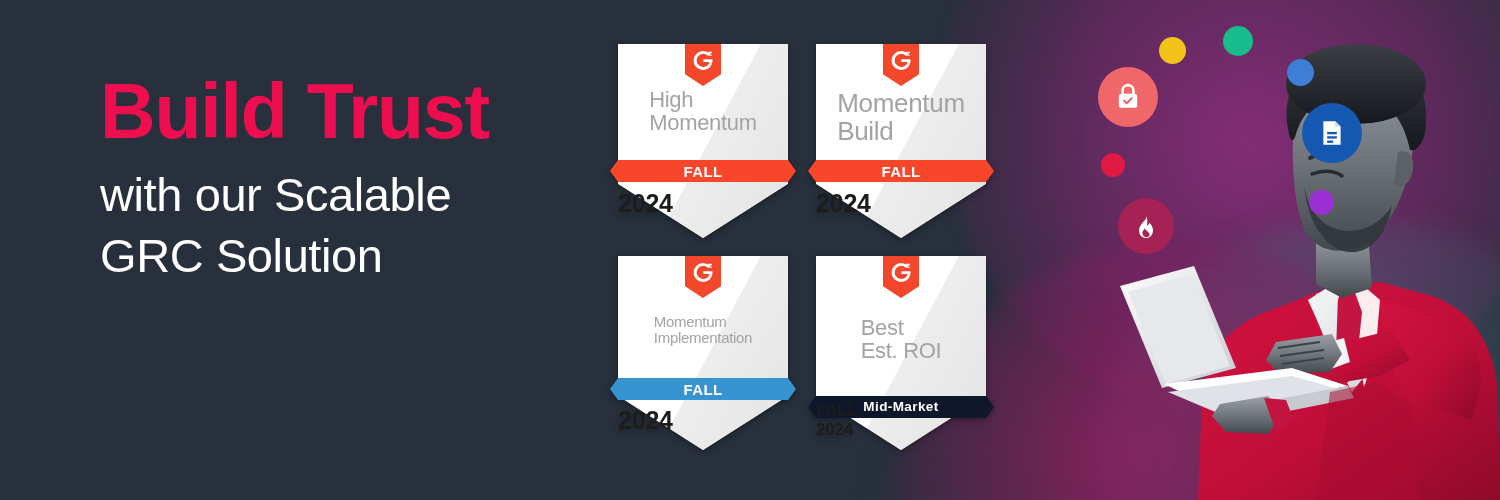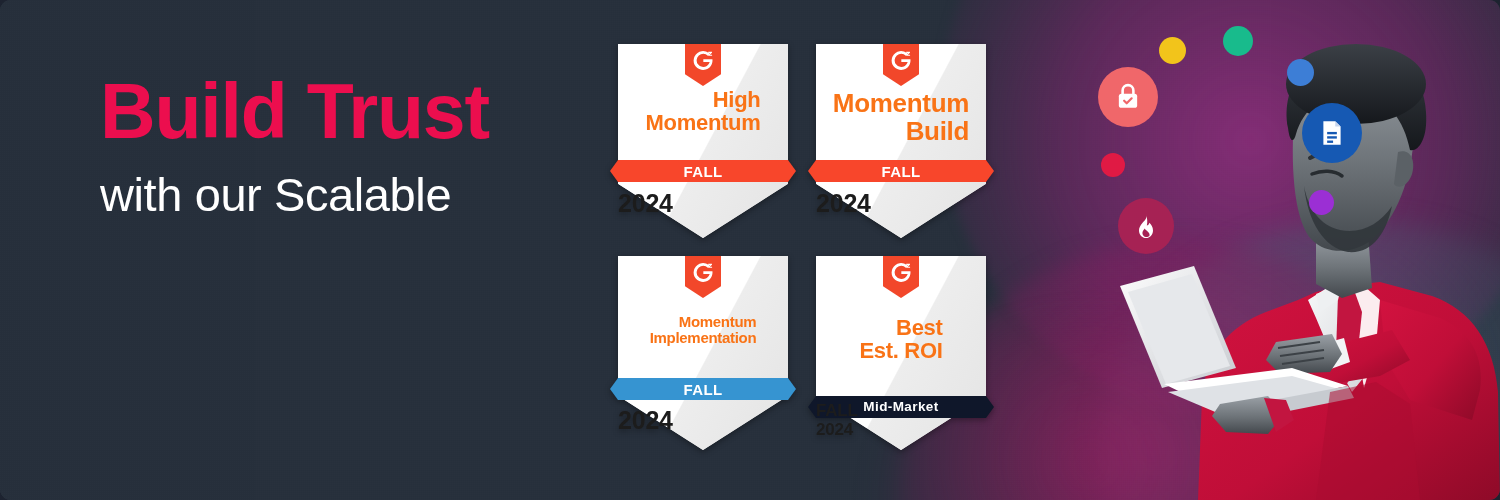--- a/index.html
+++ b/index.html
@@ -10,21 +10,20 @@
   }
   * { box-sizing: border-box; }
 
   .banner {
     position: relative;
     width: 1500px;
     height: 500px;
     overflow: hidden;
     background: #262f3b;
     font-family: "Liberation Sans", sans-serif;
-    border-radius: 11px;
     -webkit-font-smoothing: antialiased;
   }
 
   
   .bg-base {
     position: absolute;
     inset: 0;
     background: #262f3b;
   }
   .bg-purple-top {
@@ -183,23 +182,23 @@
     clip-path: polygon(0 0, 100% 0, 100% 72%, 50% 100%, 0 72%);
     display: flex;
     align-items: flex-start;
     justify-content: center;
   }
   .g2-logo svg { margin-top: 6px; }
 
   .badge-title {
     margin-top: 6px;
     padding: 0 6px;
-    text-align: right;
-    font-weight: 700;
-    color: #f97316;
+    text-align: left;
+    font-weight: 400;
+    color: #a3a3a3;
     letter-spacing: -0.3px;
     line-height: 1.06;
   }
   .badge-title.size-lg { font-size: 22px; }
   .badge-title.size-md { font-size: 26px; }
   .badge-title.size-sm { font-size: 15px; }
 
   .ribbon-wrap {
     position: absolute;
     left: -8px;
@@ -384,20 +383,21 @@
       </svg>
     </div>
   </div>
 
   <div class="bg-noise"></div>
 
   <div class="headline">
     <h1 class="headline-strong">Build Trust</h1>
     <p class="headline-sub">
       <span>with our Scalable</span><br>
+      <span>GRC Solution</span>
     </p>
   </div>
 
   <div class="badges" id="badge-grid">
   <div class="badge">
     <div class="badge-shield"></div>
     <div class="badge-shield-inner"></div>
     <div class="badge-content">
       <div class="g2-logo">
         <svg width="21" height="21" viewBox="0 0 24 24" xmlns="http://www.w3.org/2000/svg">

